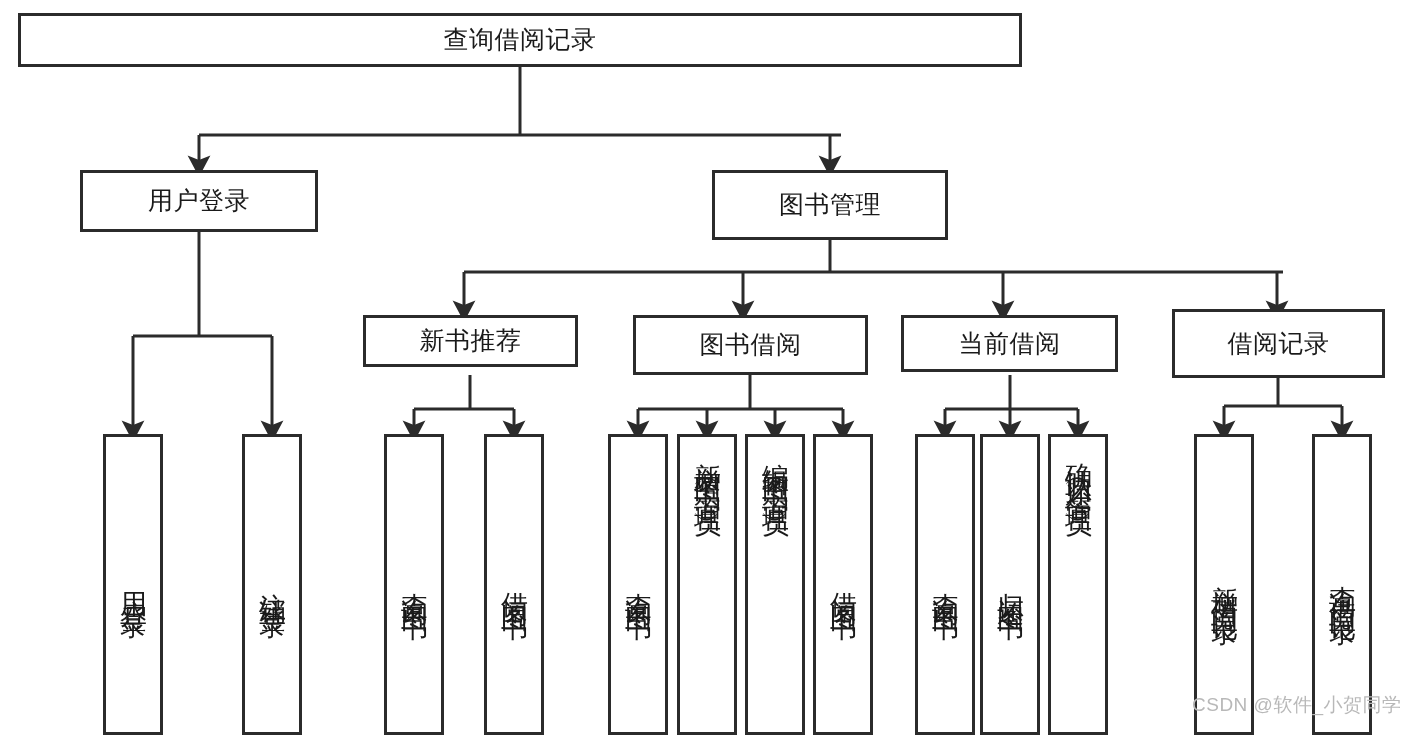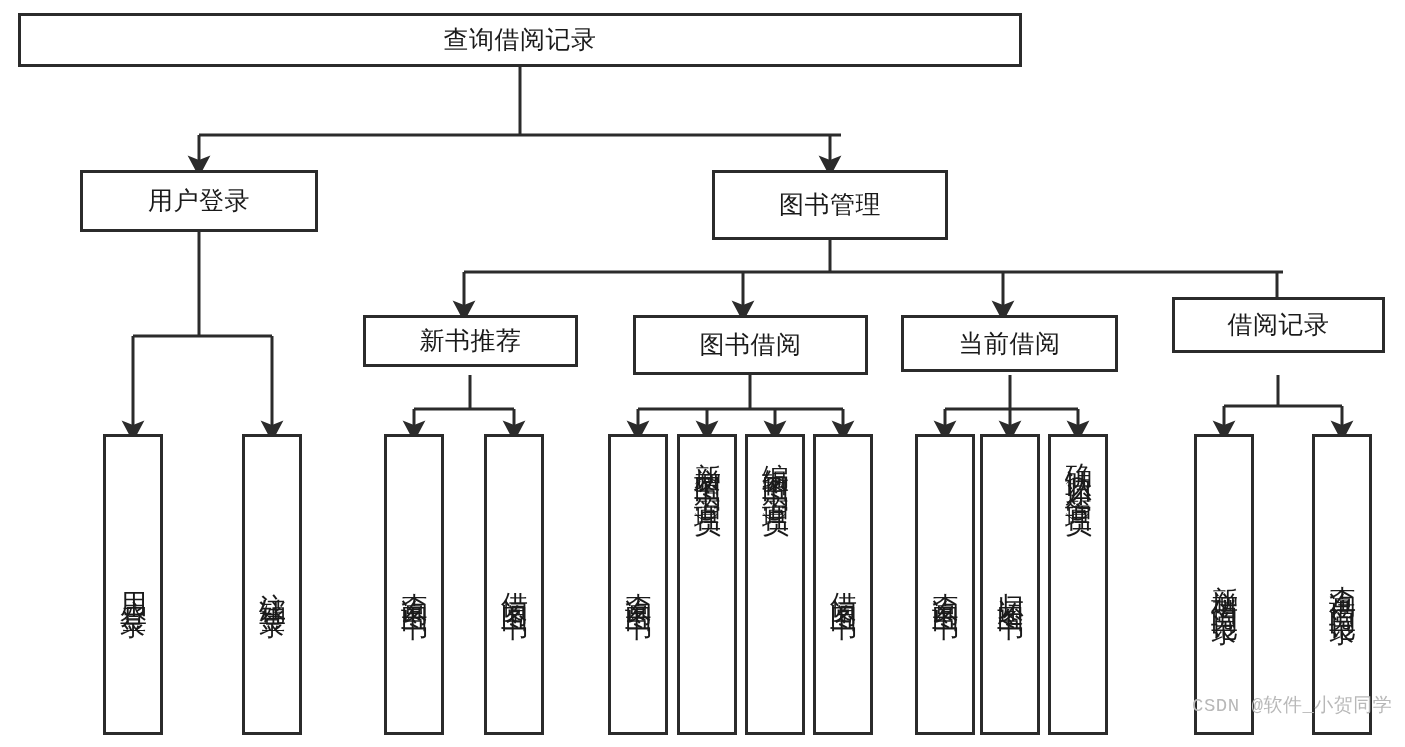--- a/index.html
+++ b/index.html
@@ -143,21 +143,21 @@
 
   <div class="node horiz" style="left:363px; top:315px; width:215px; height:52px;">
     <span class="node-label">新书推荐</span>
   </div>
   <div class="node horiz" style="left:633px; top:315px; width:235px; height:60px;">
     <span class="node-label">图书借阅</span>
   </div>
   <div class="node horiz" style="left:901px; top:315px; width:217px; height:57px;">
     <span class="node-label">当前借阅</span>
   </div>
-  <div class="node horiz" style="left:1172px; top:297px; width:213px; height:56px;">
+  <div class="node horiz" style="left:1172px; top:309px; width:213px; height:69px;">
     <span class="node-label">借阅记录</span>
   </div>
 
   <div class="node vert" style="left:103px; top:434px; width:60px; height:301px;">
     <span class="node-label">用户登录</span>
   </div>
   <div class="node vert" style="left:242px; top:434px; width:60px; height:301px;">
     <span class="node-label">注销登录</span>
   </div>
 
@@ -191,15 +191,15 @@
     <span class="node-label">确认归还（管理员）</span>
   </div>
 
   <div class="node vert" style="left:1194px; top:434px; width:60px; height:301px;">
     <span class="node-label">新增借阅记录</span>
   </div>
   <div class="node vert" style="left:1312px; top:434px; width:60px; height:301px;">
     <span class="node-label">查询借阅记录</span>
   </div>
 
-  <div class="watermark" style="left:1192px; top:692px;font-family:Liberation Mono, monospace;">CSDN @软件_小贺同学</div>
+  <div class="watermark" style="left:1192px; top:692px;">CSDN @软件_小贺同学</div>
 
 </div>
 
 </body></html>

